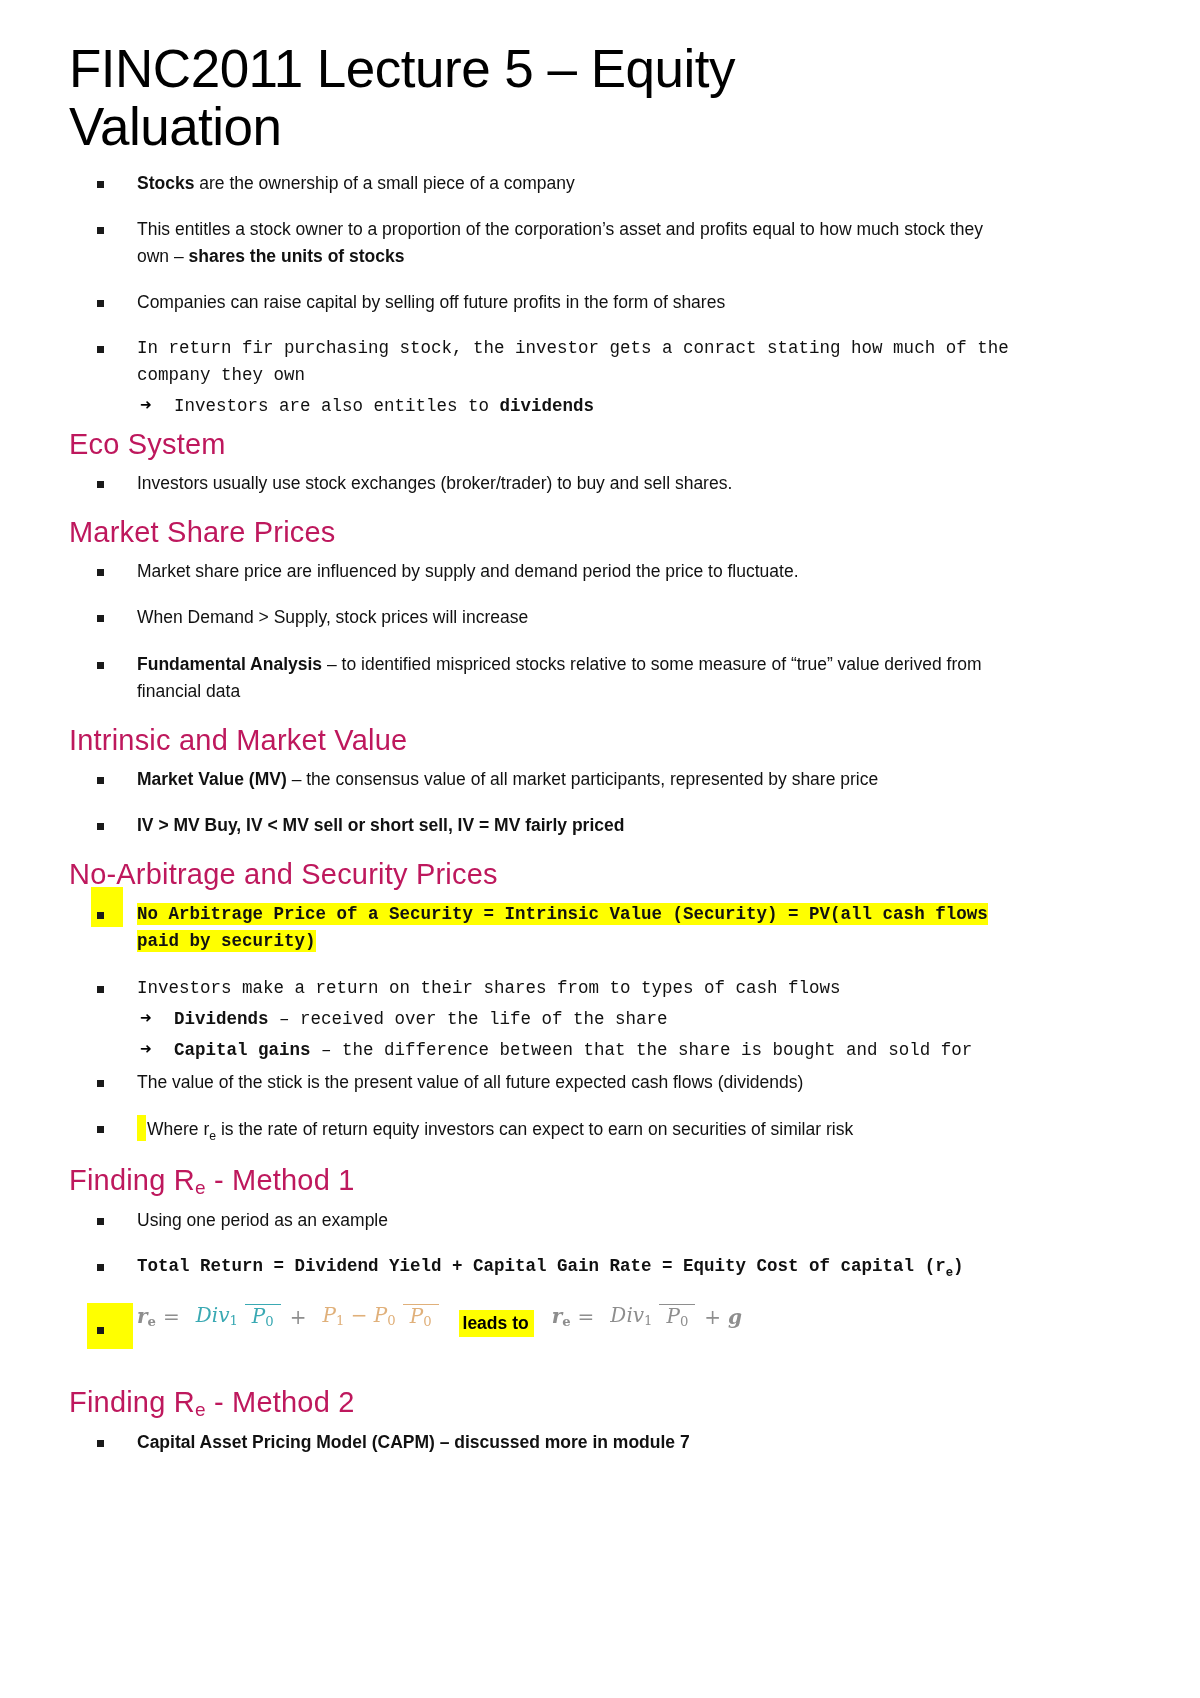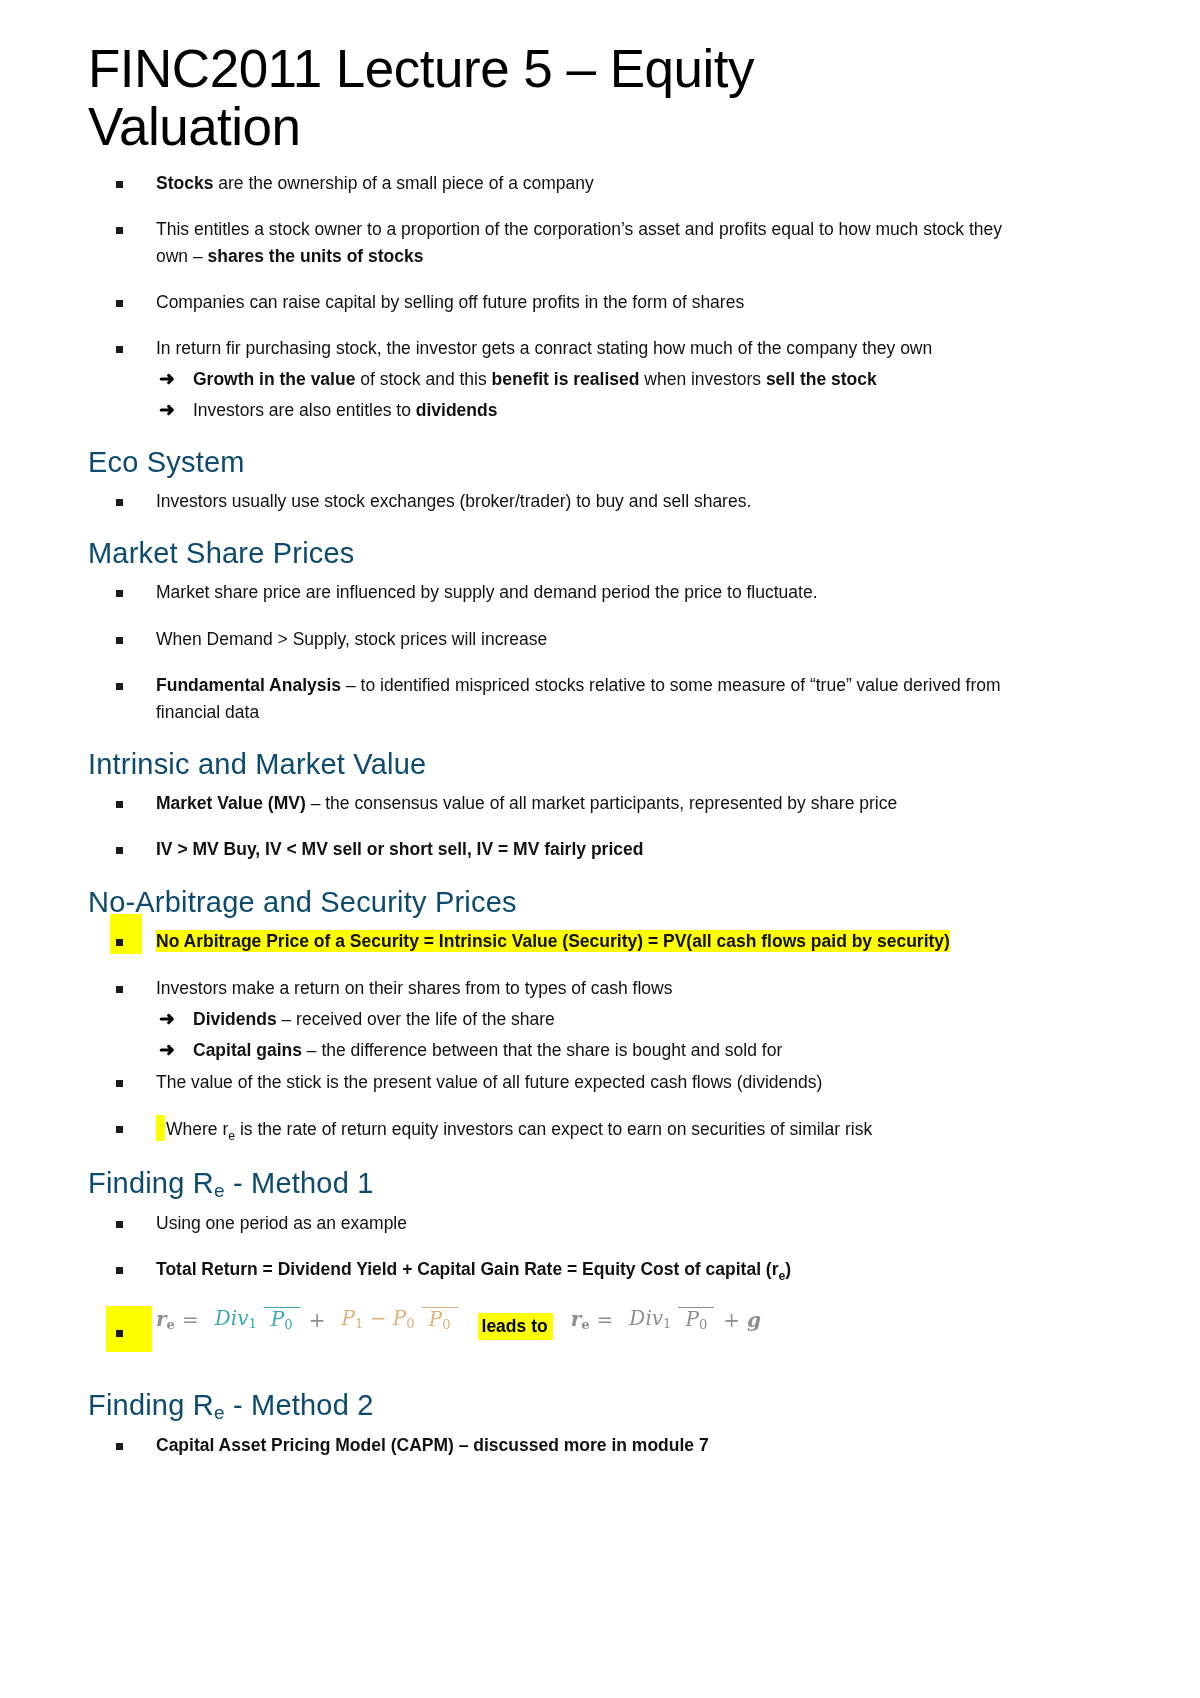--- a/index.html
+++ b/index.html
@@ -12,42 +12,42 @@
     width: 1200px;
     height: 1698px;
     font-family: "Liberation Sans", sans-serif;
     color: #000000;
     position: relative;
     overflow: hidden;
   }
   .page {
     width: 1190px;
     min-height: 1698px;
-    padding: 40px 95px 40px 88px;
+    padding: 40px 95px 40px 69px;
     background: #ffffff;
   }
 
   
   .doc-title {
     font-size: 53px;
     font-weight: 400;
     line-height: 1.09;
     letter-spacing: -0.5px;
     margin: 0 0 14px 0;
     color: #000;
     max-width: 740px;
   }
 
   
   .section-heading {
     font-size: 29px;
     font-weight: 400;
-    color: #0c4a6e;
+    color: #be185d;
     letter-spacing: 0.2px;
-    margin: 22px 0 9px 0;
+    margin: 8px 0 9px 0;
     line-height: 1.15;
   }
   .section-heading .sub {
     font-size: 19px;
     vertical-align: baseline;
     position: relative;
     top: 5px;
   }
 
   
@@ -58,21 +58,21 @@
   }
   ul.bullets > li {
     position: relative;
     padding-left: 68px;
     margin: 0 0 19px 0;
     font-size: 17.5px;
     line-height: 1.55;
     color: #111;
     max-width: 940px;
   }
-  ul.bullets > li.tight { margin-bottom: 4px; }
+  ul.bullets > li.tight { margin-bottom: 4px; font-family: Liberation Mono, monospace; }
   ul.bullets > li::before {
     content: "";
     position: absolute;
     left: 28px;
     top: 11px;
     width: 7px;
     height: 7px;
     background: #1a1a1a;
   }
 
@@ -235,23 +235,20 @@
     </li>
     <li>
       <span>This entitles a stock owner to a proportion of the corporation’s asset and profits equal to how much stock they own – </span><b>shares the units of stocks</b>
     </li>
     <li>
       <span>Companies can raise capital by selling off future profits in the form of shares</span>
     </li>
     <li class="tight">
       <span>In return fir purchasing stock, the investor gets a conract stating how much of the company they own</span>
       <ul class="arrows">
-        <li>
-          <b>Growth in the value</b><span> of stock and this </span><b>benefit is realised</b><span> when investors </span><b>sell the stock</b>
-        </li>
         <li>
           <span>Investors are also entitles to </span><b>dividends</b>
         </li>
       </ul>
     </li>
   </ul>
 
   <h2 class="section-heading">Eco System</h2>
   <ul class="bullets">
     <li>

